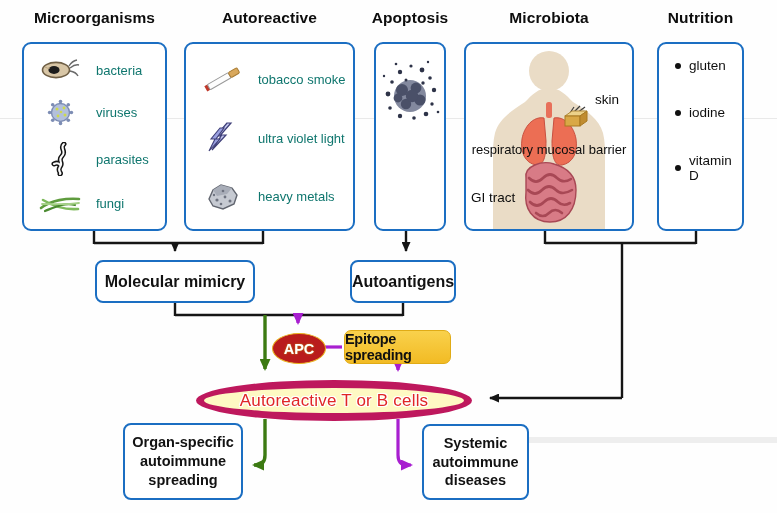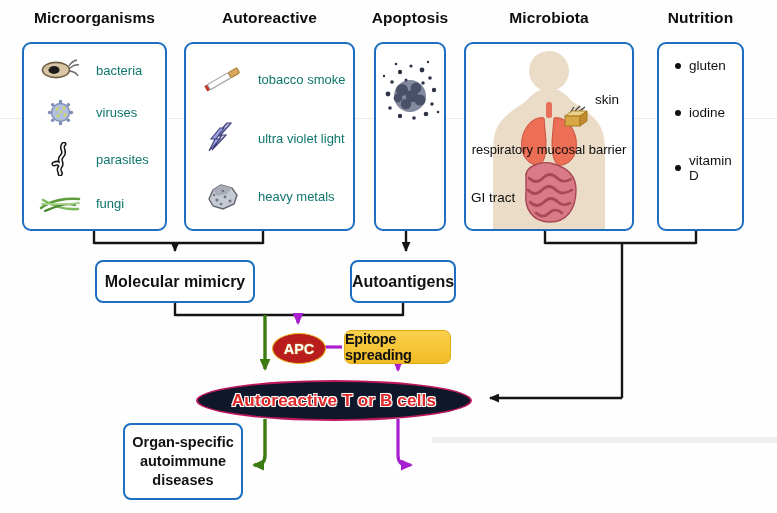--- a/index.html
+++ b/index.html
@@ -42,23 +42,23 @@
     text-shadow:0 0 2px #c8821a,0 0 1px #b87712;
   }
   .epitope{
     position:absolute;left:344px;top:330px;width:107px;height:34px;z-index:2;box-sizing:border-box;
     background:linear-gradient(#f9d14c,#f2bb24);border:1px solid #e0ab16;border-radius:7px;
     display:flex;align-items:center;justify-content:center;
     font-weight:bold;font-size:14.5px;letter-spacing:-.3px;color:#101010;
   }
   .bigellipse{
     position:absolute;left:196px;top:380px;width:276px;height:41px;z-index:2;box-sizing:border-box;
-    background:#0f172a;border:2px solid #be185d;border-radius:50%;
+    background:#fef9c3;border:8px solid #be185d;border-radius:50%;
     display:flex;align-items:center;justify-content:center;
-    font-weight:bold;font-size:17px;color:#e02626;letter-spacing:.2px;
+    font-weight:normal;font-size:17px;color:#e02626;letter-spacing:.2px;
     text-shadow:1px 1px 0 #fff,-1px -1px 0 #fff,1px -1px 0 #fff,-1px 1px 0 #fff,0 0 2px #fff;
   }
   .mb-label{position:absolute;z-index:3;font-size:13px;color:#0d0d0d;white-space:nowrap;}
   .mb-skin{left:129px;top:48px;font-size:13.5px;}
   .mb-resp{left:0;top:98px;width:100%;text-align:center;}
   .mb-gi{left:5px;top:146px;font-size:13.5px;}
   .mb-art{position:absolute;left:0;top:0;z-index:2;}
   .skinicon{position:absolute;left:97px;top:60px;z-index:3;}
 </style>
 </head>
@@ -289,15 +289,16 @@
       <span class="bdot"></span>
       <span class="bullettext">vitamin D</span>
     </div>
   </div>
 
   <div class="nodebox mm">Molecular mimicry</div>
   <div class="nodebox aa">Autoantigens</div>
   <div class="apc">APC</div>
   <div class="epitope">Epitope spreading</div>
   <div class="bigellipse">Autoreactive T or B cells</div>
-  <div class="nodebox organ">Organ-specific autoimmune diseases</div>
+  <div class="nodebox organ">Organ-specific autoimmune spreading</div>
+  <div class="nodebox systemic">Systemic autoimmune diseases</div>
 
 </div>
 
 </body></html>

